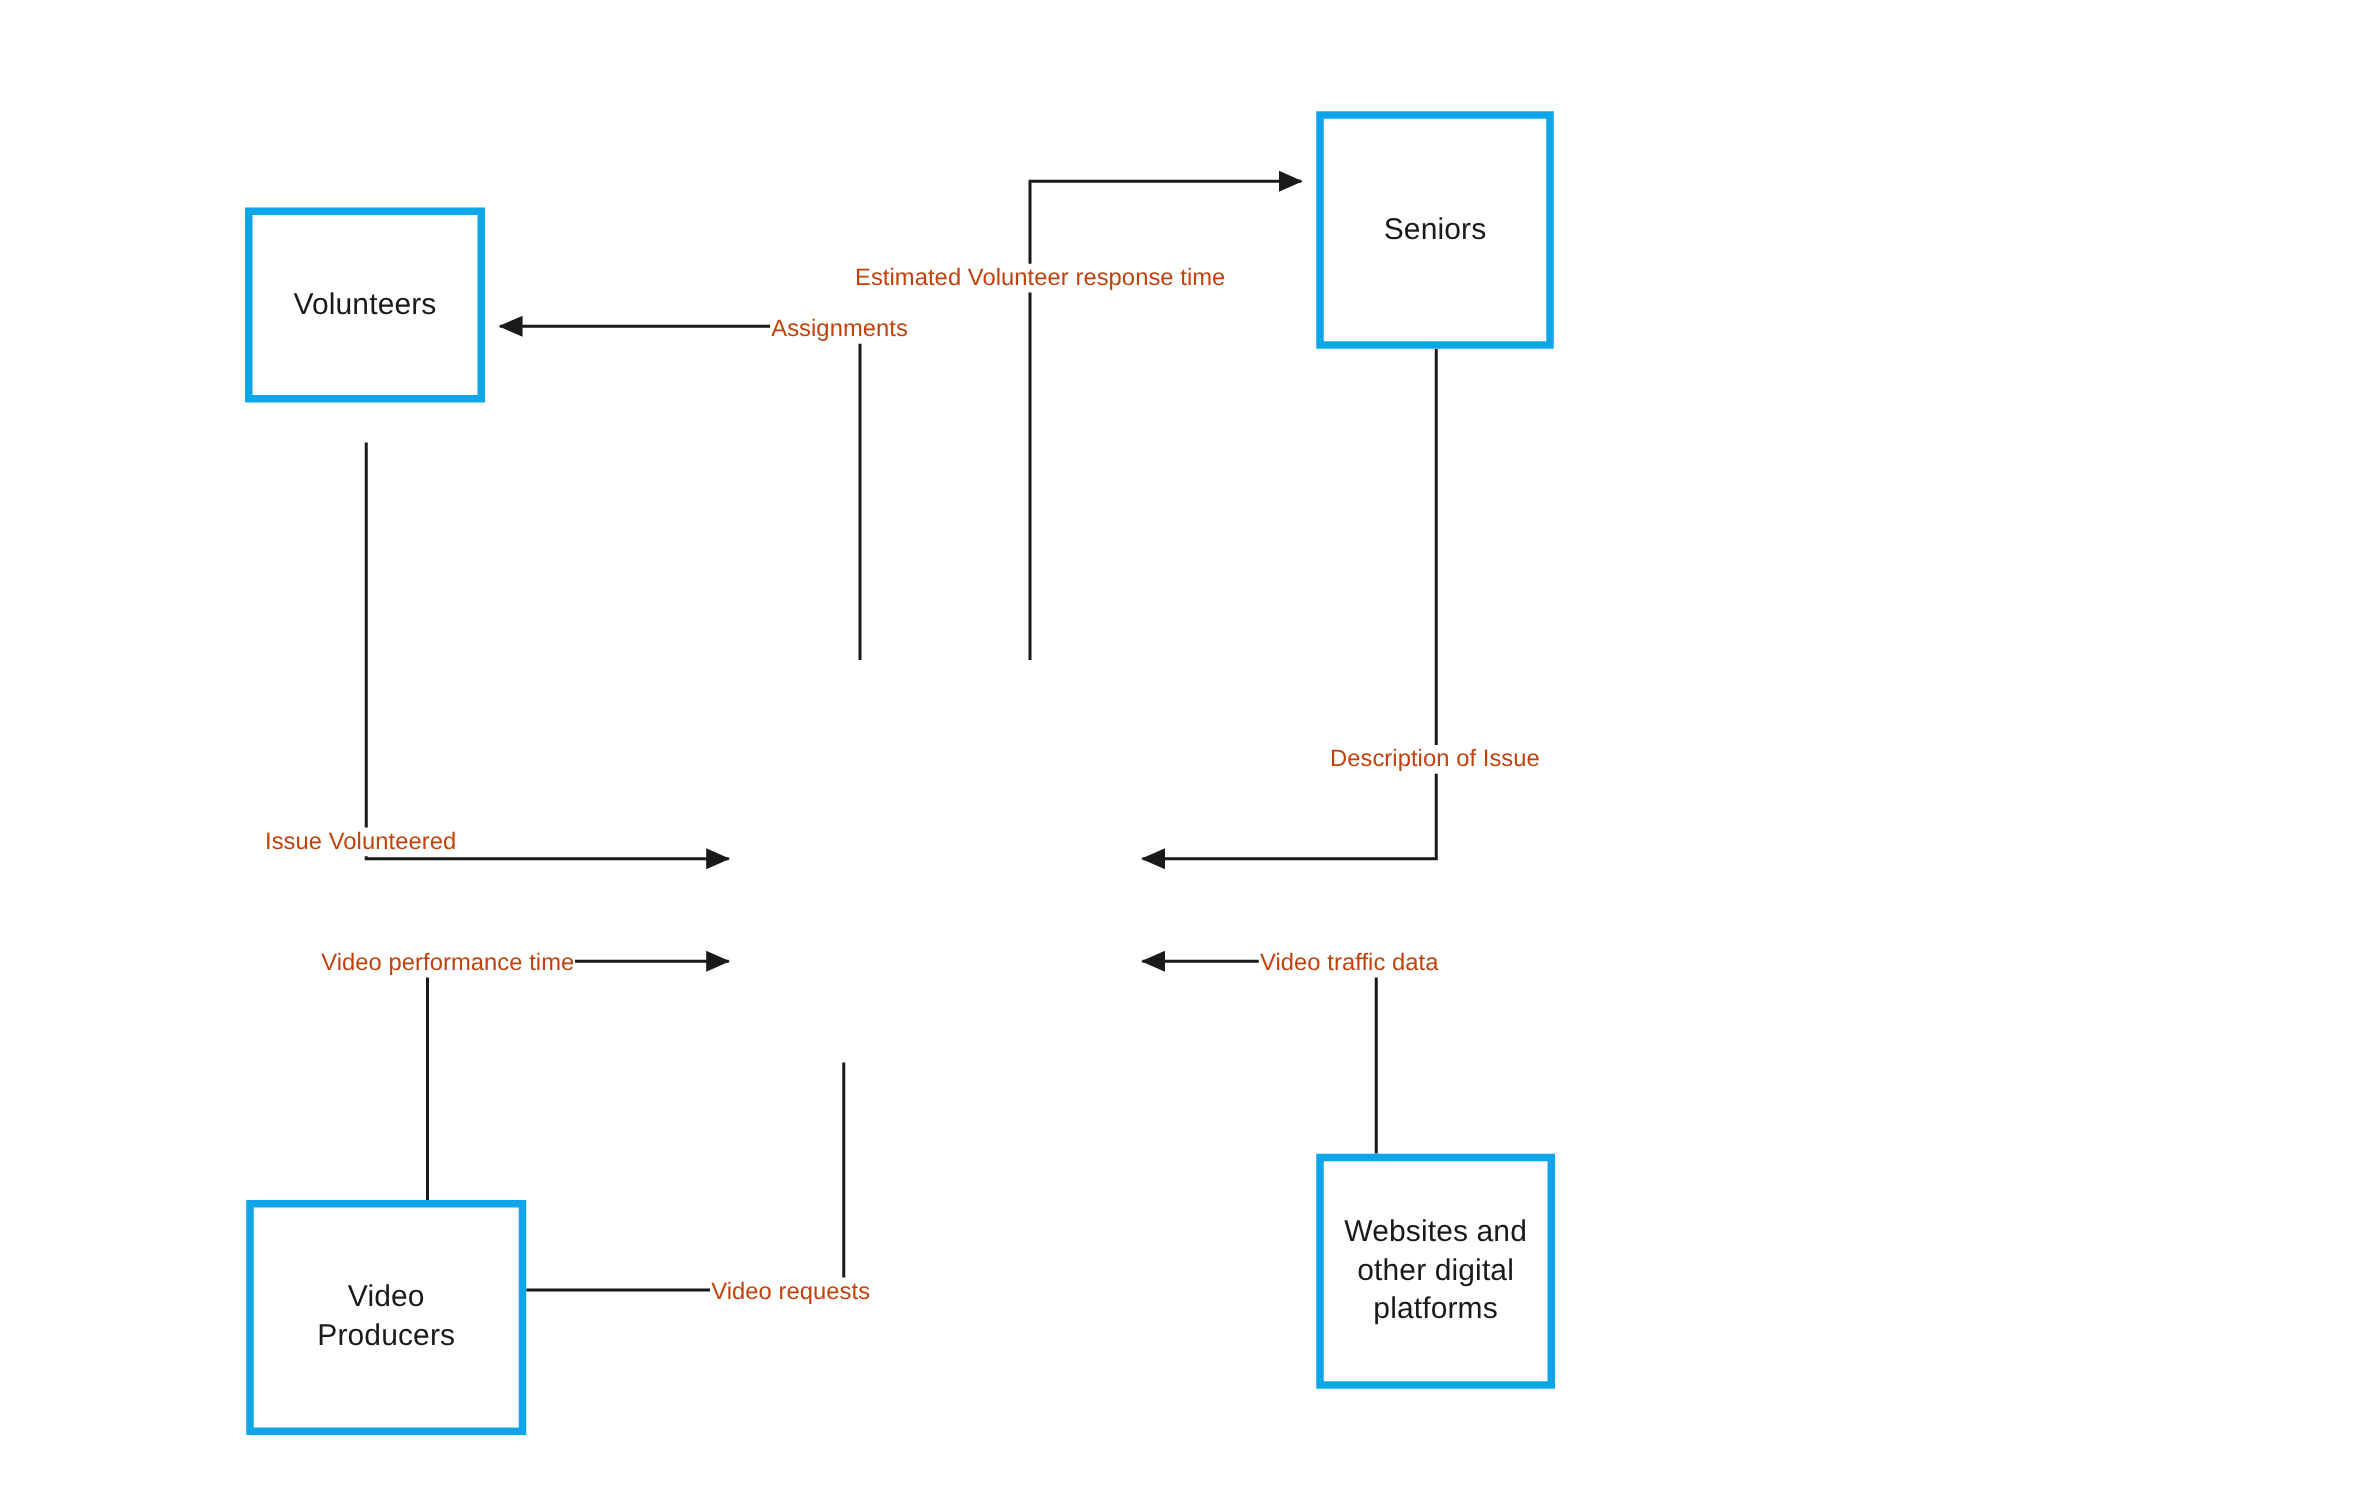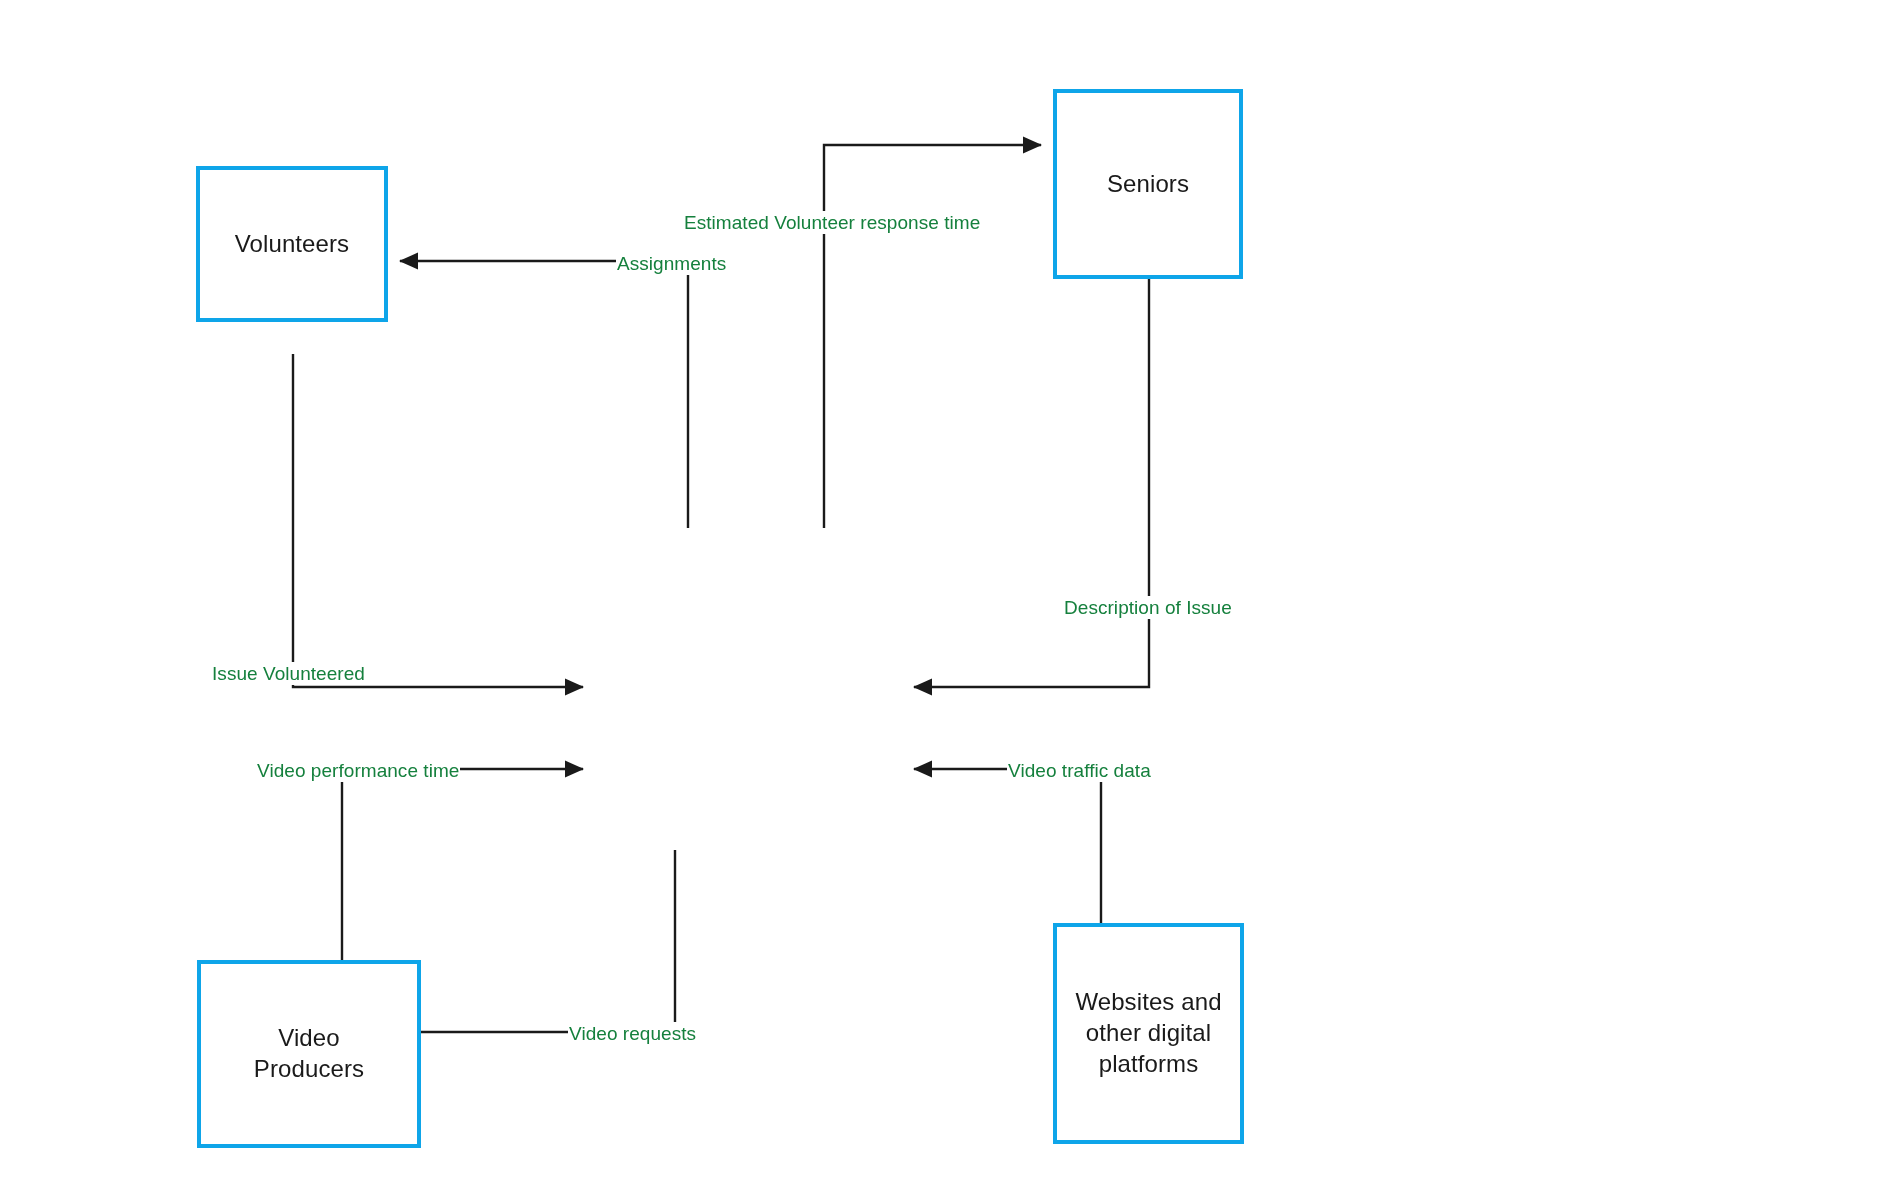--- a/index.html
+++ b/index.html
@@ -21,21 +21,21 @@
   #edges {
     position: absolute;
     left: 0;
     top: 0;
     width: 1889px;
     height: 1204px;
   }
   .node {
     position: absolute;
     box-sizing: border-box;
-    border: 4px solid #0ea5e9;
+    border: 6px solid #0ea5e9;
     background: #ffffff;
     display: flex;
     align-items: center;
     justify-content: center;
     text-align: center;
     font-size: 24px;
     line-height: 1.28;
     color: #1a1a1a;
     letter-spacing: 0.1px;
   }
@@ -44,21 +44,21 @@
   }
   .node-label {
     display: block;
     padding: 0 8px;
     white-space: pre-line;
   }
   .edge-label {
     position: absolute;
     font-size: 19px;
     line-height: 1;
-    color: #15803d;
+    color: #c2410c;
     background: #ffffff;
     white-space: nowrap;
     padding: 2px 1px;
     letter-spacing: 0.05px;
   }
 </style>
 </head>
 <body>
 
 <div id="canvas">
@@ -106,21 +106,21 @@
   <div class="node" style="left:1053px; top:89px; width:190px; height:190px;">
     <span class="node-label">Seniors</span>
   </div>
 
 
   <div class="node" style="left:197px; top:960px; width:224px; height:188px;">
     <span class="node-label">Video
 Producers</span>
   </div>
 
-  <div class="node" style="left:1053px; top:923px; width:191px; height:221px;">
+  <div class="node" style="left:1053px; top:923px; width:191px; height:188px;">
     <span class="node-label">Websites and
 other digital
 platforms</span>
   </div>
 
   <div class="edge-label" style="left:616px; top:252px;">Assignments</div>
 
   <div class="edge-label" style="left:683px; top:211px;">Estimated Volunteer response time</div>
 
   <div class="edge-label" style="left:211px; top:662px;">Issue Volunteered</div>

